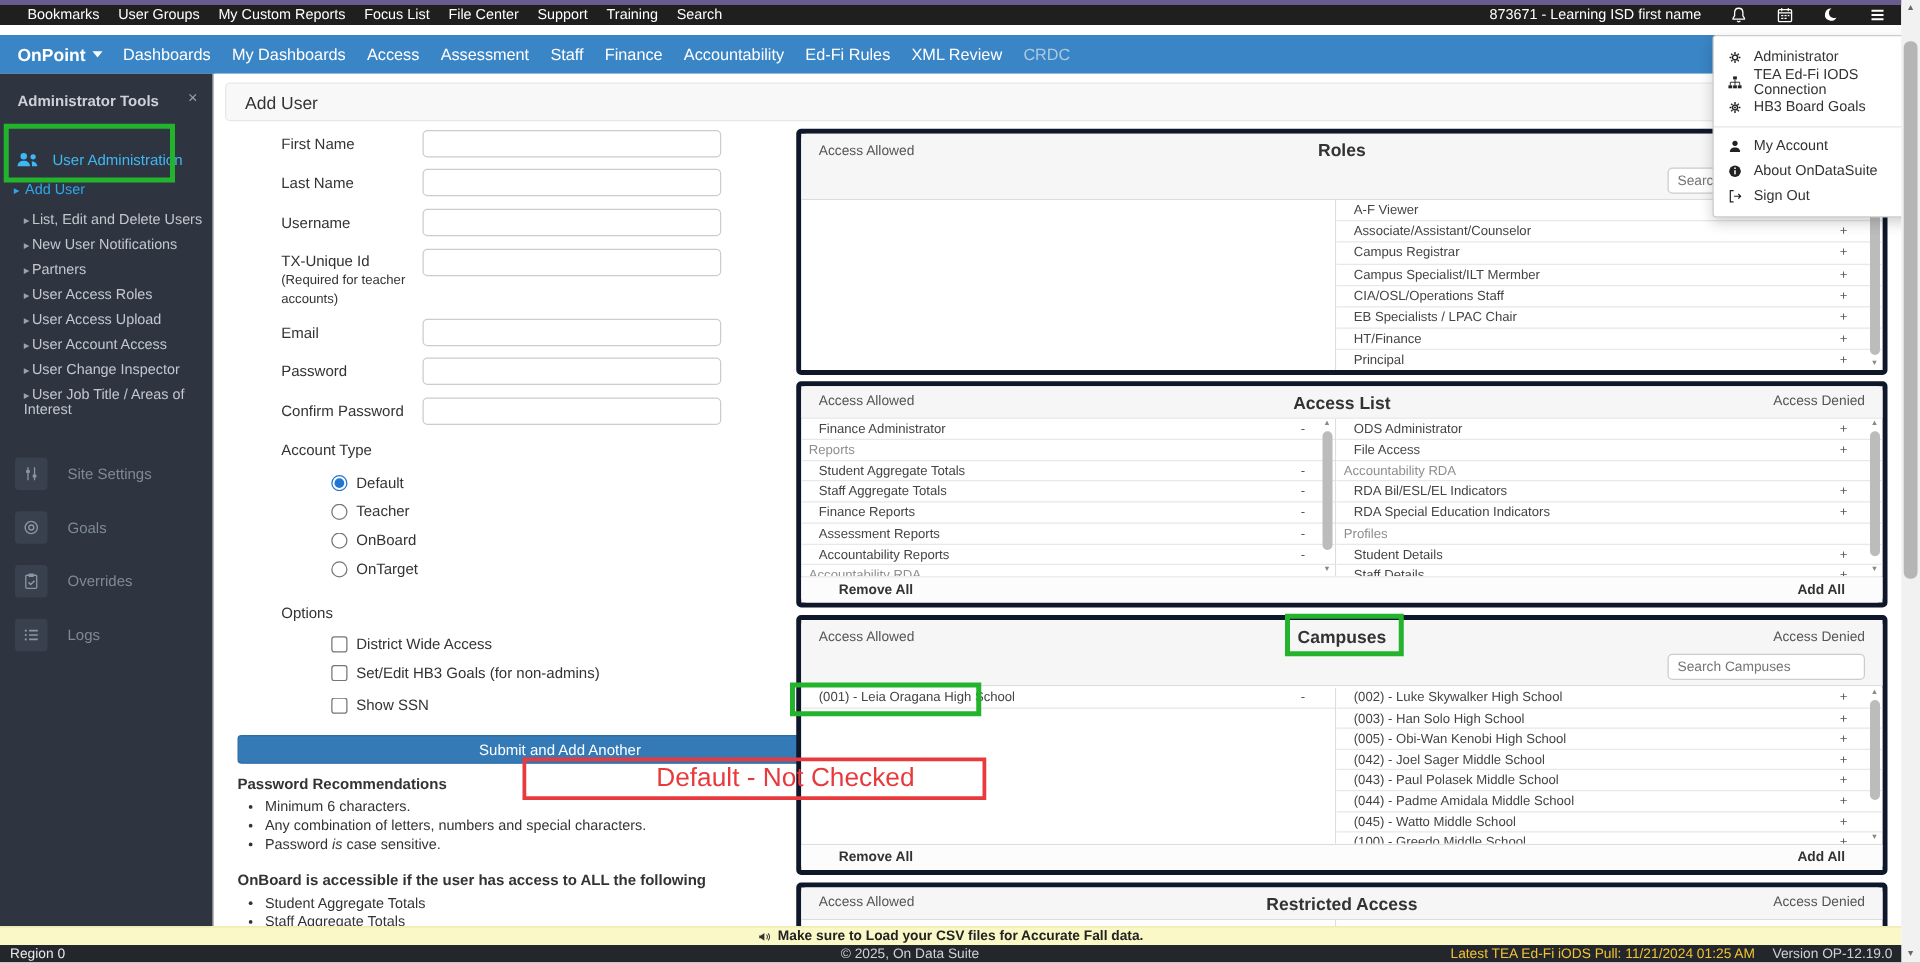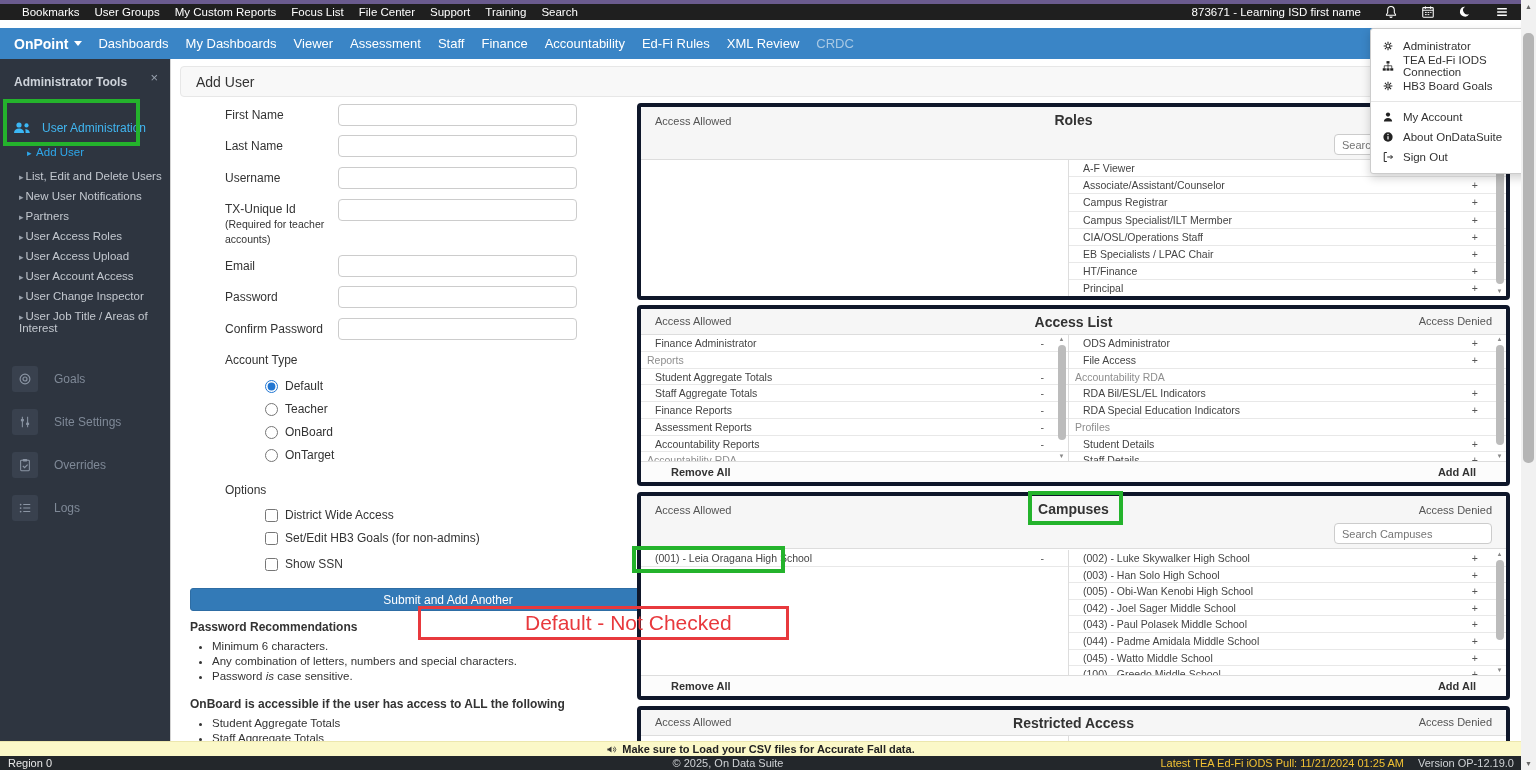--- a/index.html
+++ b/index.html
@@ -29,21 +29,21 @@
   .sidebar { position:absolute; top:59px; left:0; width:171px; bottom:29px; background:#2e3540;
              border-right:1px solid #d3d3d3; }
   .sb-head { position:relative; padding:13px 12px 10px 14px; }
   .sb-title { font-size:12px; font-weight:bold; color:#cdd2d9; }
   .sb-close { position:absolute; right:12px; top:11px; color:#98a1ae; font-size:13px; cursor:pointer; }
   .sb-useradmin { display:flex; align-items:center; gap:10px; padding:20px 10px 4px 12px; cursor:pointer; }
   .sb-useradmin .lbl { font-size:12px; color:#41b6f0; }
   .sb-ua-icon { width:20px; height:16px; color:#3bb8f5; }
   .sb-sub { font-size:11.5px; padding:4px 6px 4px 19px; color:#c3c8cf; cursor:pointer; }
   .sb-sub .arr { color:#9aa2ad; font-size:9px; margin-right:2px; }
-  .sb-sub.active { color:#2ea7ea; padding-left:27px; padding-top:6px; padding-bottom:8px; }
+  .sb-sub.active { color:#2ea7ea; padding-left:11px; padding-top:6px; padding-bottom:8px; }
   .sb-sub.active .arr { color:#2ea7ea; }
   .sb-tools { margin-top:24px; }
   .sb-tool { display:flex; align-items:center; gap:16px; padding:4px 12px; margin-bottom:9px; cursor:pointer; }
   .sb-tool .tile { width:26px; height:26px; background:#39414e; border-radius:3px; display:flex;
                    align-items:center; justify-content:center; color:#8b95a4; }
   .sb-tool .tile svg { width:14px; height:14px; }
   .sb-tool .lbl { font-size:12px; color:#7f8997; }
 
   
   .main { position:absolute; left:172px; top:59px; right:15px; bottom:29px; background:#fff; overflow:hidden; }
@@ -182,21 +182,21 @@
 </div>
 
 <div class="navbar">
   <span class="brand">
     <span>OnPoint</span>
     <span class="caret-down"></span>
   </span>
   <div class="nav-items">
     <span>Dashboards</span>
     <span>My Dashboards</span>
-    <span>Viewer</span>
+    <span>Access</span>
     <span>Assessment</span>
     <span>Staff</span>
     <span>Finance</span>
     <span>Accountability</span>
     <span>Ed-Fi Rules</span>
     <span>XML Review</span>
     <span class="nav-disabled">CRDC</span>
   </div>
 </div>
 
@@ -226,35 +226,35 @@
   <div class="sb-sub"><span class="arr">▸</span><span>User Access Roles</span></div>
   <div class="sb-sub"><span class="arr">▸</span><span>User Access Upload</span></div>
   <div class="sb-sub"><span class="arr">▸</span><span>User Account Access</span></div>
   <div class="sb-sub"><span class="arr">▸</span><span>User Change Inspector</span></div>
   <div class="sb-sub"><span class="arr">▸</span><span>User Job Title / Areas of Interest</span></div>
 
   <div class="sb-tools">
     <div class="sb-tool">
       <span class="tile">
         <svg viewBox="0 0 16 16">
-            <circle cx="8" cy="8" r="5.6" fill="none" stroke="currentColor" stroke-width="1.3"></circle>
-            <circle cx="8" cy="8" r="2.3" fill="none" stroke="currentColor" stroke-width="1.3"></circle>
-          </svg>
-      </span>
-      <span class="lbl">Goals</span>
-    </div>
-    <div class="sb-tool">
-      <span class="tile">
-        <svg viewBox="0 0 16 16">
             <path d="M5 2v12M11 2v12" stroke="currentColor" stroke-width="1.2" fill="none"></path>
             <rect x="3.3" y="4.6" width="3.4" height="2.6" fill="currentColor"></rect>
             <rect x="9.3" y="8.8" width="3.4" height="2.6" fill="currentColor"></rect>
           </svg>
       </span>
       <span class="lbl">Site Settings</span>
+    </div>
+    <div class="sb-tool">
+      <span class="tile">
+        <svg viewBox="0 0 16 16">
+            <circle cx="8" cy="8" r="5.6" fill="none" stroke="currentColor" stroke-width="1.3"></circle>
+            <circle cx="8" cy="8" r="2.3" fill="none" stroke="currentColor" stroke-width="1.3"></circle>
+          </svg>
+      </span>
+      <span class="lbl">Goals</span>
     </div>
     <div class="sb-tool">
       <span class="tile">
         <svg viewBox="0 0 16 16">
             <rect x="3" y="2.5" width="10" height="12" rx="1" fill="none" stroke="currentColor" stroke-width="1.2"></rect>
             <rect x="5.5" y="1" width="5" height="3" rx="0.8" fill="currentColor"></rect>
             <path d="M5.5 9l2 2 3.5-3.5" fill="none" stroke="currentColor" stroke-width="1.4"></path>
           </svg>
       </span>
       <span class="lbl">Overrides</span>

